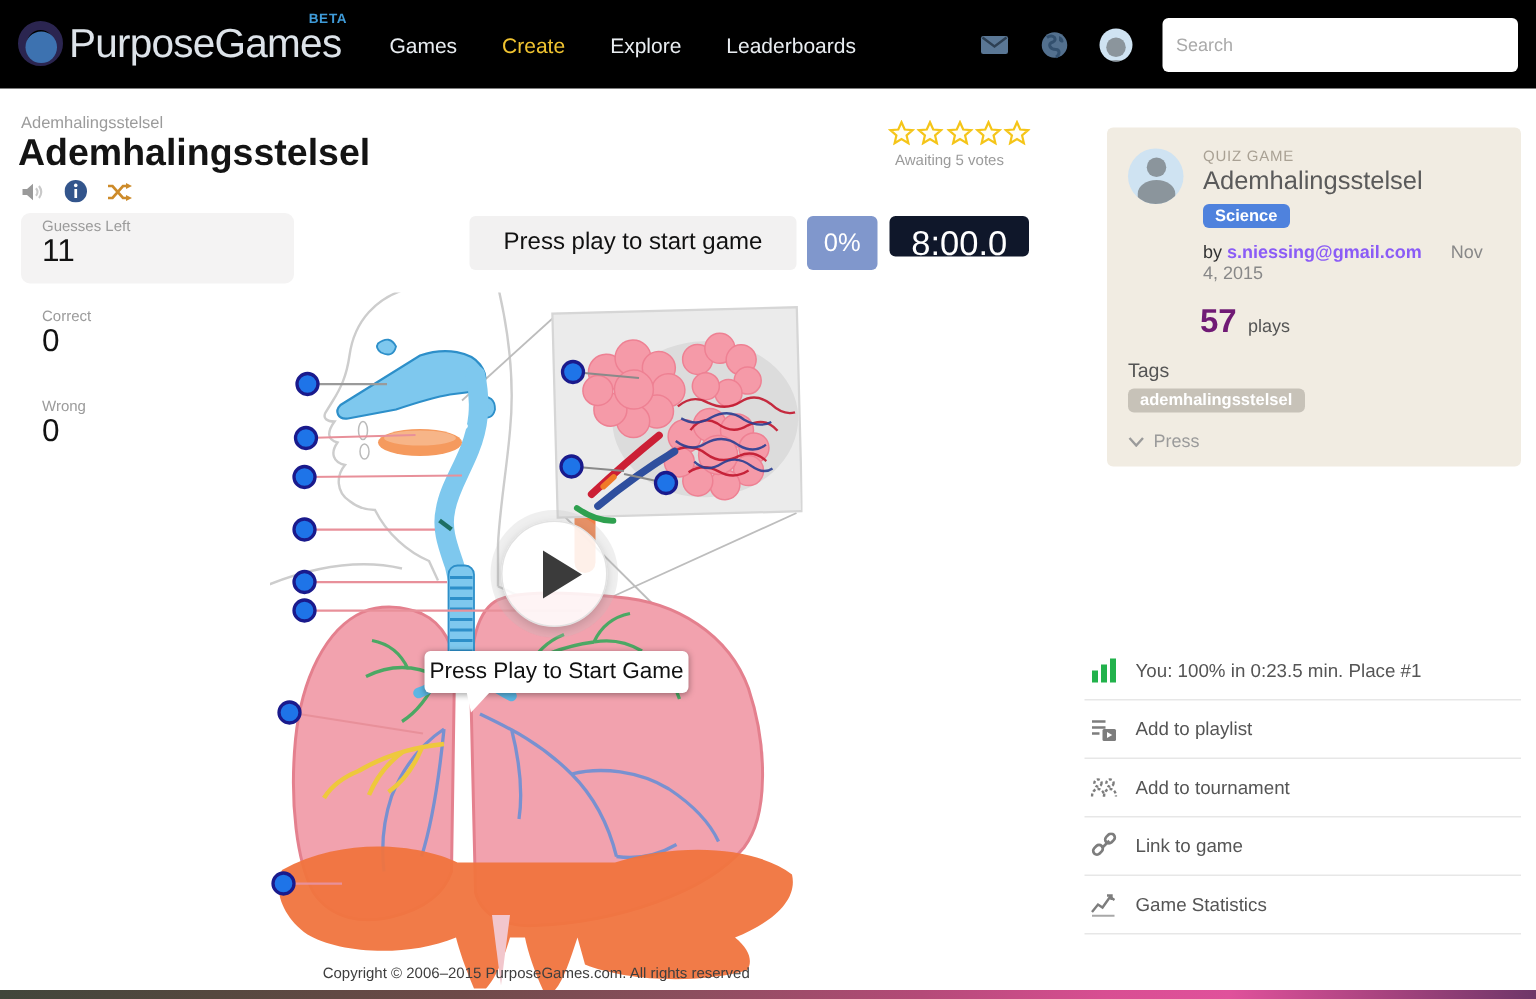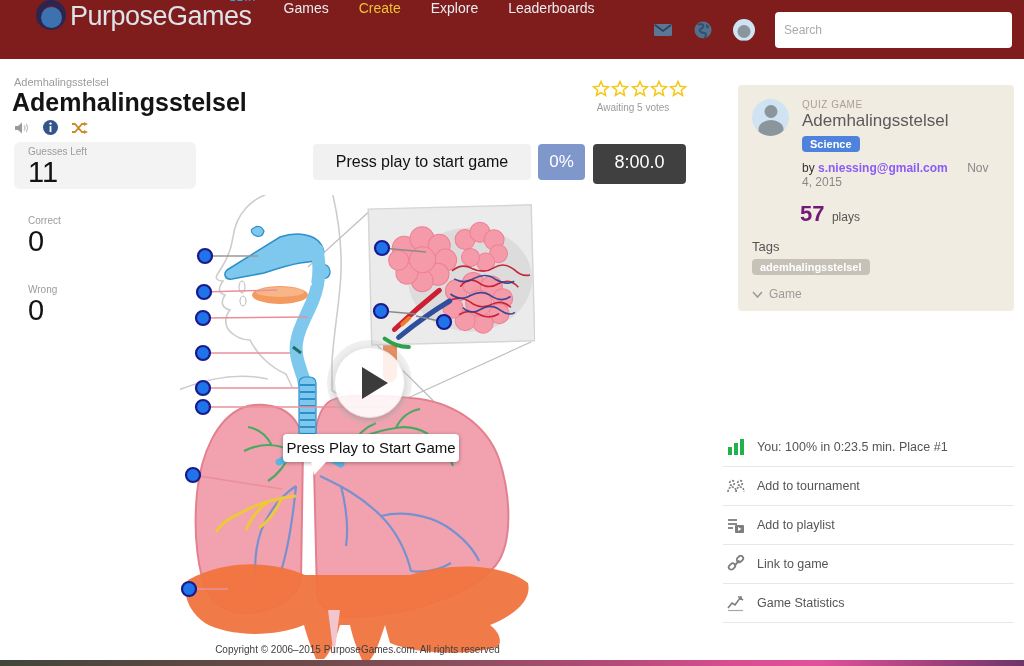--- a/index.html
+++ b/index.html
@@ -2,21 +2,21 @@
 <html><head>
 <meta charset="utf-8">
 <style>
   * { margin:0; padding:0; box-sizing:border-box; }
   html,body { width:1024px; height:666px; overflow:hidden; background:#fff;
     font-family:"Liberation Sans", sans-serif; }
   .page { position:relative; width:1024px; height:666px; background:#fff; }
 
   
   .navbar { position:absolute; top:0; left:0; width:1024px; height:59px;
-    background:#7f1d1d; display:flex; align-items:flex-start;padding-left:24px; }
+    background:#000000; display:flex; align-items:center; }
   .logo { display:flex; align-items:center; margin-left:12px; cursor:pointer; position:relative; }
   .logo-mark { width:32px; height:32px; position:relative; }
   .logo-ring { position:absolute; left:0; top:0; width:30px; height:30px; border-radius:50%;
     border:6px solid #2b2550; }
   .logo-disc { position:absolute; left:5px; top:7px; width:21px; height:21px; border-radius:50%;
     background:#3d72b0; }
   .logo-text { color:#dde3e9; font-size:27px; font-weight:300; letter-spacing:-0.5px; margin-left:2px; }
   .beta { position:absolute; right:-4px; top:-7px; color:#3f9bd8; font-size:9px; font-weight:bold;
     letter-spacing:0.5px; }
   .nav-links { display:flex; gap:30px; margin-left:32px; }
@@ -33,31 +33,31 @@
   
   .breadcrumb { position:absolute; left:14px; top:76px; font-size:11px; color:#9b9b9b; cursor:pointer; }
   .page-title { position:absolute; left:12px; top:88px; font-size:25px; font-weight:bold; color:#141414; }
   .title-icons { position:absolute; left:14px; top:120px; display:flex; gap:13px; align-items:center; }
   .title-icons svg { cursor:pointer; }
 
   
   .scorebox { position:absolute; left:14px; top:142px; width:182px; height:47px;
     background:#f4f3f3; border-radius:6px; display:flex; padding:4px 0 0 14px; gap:26px;flex-direction:column; }
   .score-col .lbl { font-size:10px; color:#9b9b9b; }
-  .score-col .val { font-size:29px; color:#121212; margin-top:-1px; }
+  .score-col .val { font-size:21px; color:#121212; margin-top:-1px; }
 
   
   .status-bar { position:absolute; left:313px; top:144px; width:218px; height:36px;
     background:#f2f1f1; border-radius:4px; text-align:center; line-height:36px;
     font-size:16px; color:#111; }
   .pct-badge { position:absolute; left:538px; top:144px; width:47px; height:36px;
     background:#8097cc; border-radius:4px; color:#fff; font-size:17px;
     text-align:center; line-height:36px; }
-  .timer-badge { position:absolute; left:593px; top:144px; width:93px; height:40px;
-    background:#404040; border-radius:4px; color:#fff; font-size:18px;
+  .timer-badge { position:absolute; left:593px; top:144px; width:93px; height:27px;
+    background:#0f172a; border-radius:4px; color:#fff; font-size:23px;
     text-align:center; line-height:36px; }
 
   
   .stars { position:absolute; left:592px; top:80px; width:95px; display:flex; justify-content:space-between; }
   .stars svg { cursor:pointer; }
   .awaiting { position:absolute; left:578px; top:102px; width:110px; text-align:center;
     font-size:10px; color:#9b9b9b; }
 
   
   .stage { position:absolute; left:180px; top:195px; width:355px; height:465px; }
@@ -369,57 +369,57 @@
       <div class="plays">
         <span class="n">57</span>
         <span class="w">plays</span>
       </div>
       <div class="tags-lbl">Tags</div>
       <span class="tag-pill">ademhalingsstelsel</span>
       <div class="more-row">
         <svg width="11" height="7" viewBox="0 0 11 7">
           <path d="M1 1 L5.5 6 L10 1" stroke="#9b9b9b" stroke-width="1.6" fill="none"></path>
         </svg>
-        <span>Game</span>
+        <span>Press</span>
       </div>
     </div>
   </div>
 
   <div class="actions">
     <div class="action-row">
       <svg class="aicon" viewBox="0 0 18 18">
         <rect x="1" y="9" width="4" height="8" fill="#22b24c"></rect>
         <rect x="7" y="5" width="4" height="12" fill="#22b24c"></rect>
         <rect x="13" y="1" width="4" height="16" fill="#22b24c"></rect>
       </svg>
       <span class="alabel">You: 100% in 0:23.5 min. Place #1</span>
+    </div>
+    <div class="action-row">
+      <svg class="aicon" viewBox="0 0 18 18">
+        <line x1="1" y1="4" x2="10" y2="4" stroke="#7d7d7d" stroke-width="1.8"></line>
+        <line x1="1" y1="8" x2="10" y2="8" stroke="#7d7d7d" stroke-width="1.8"></line>
+        <line x1="1" y1="12" x2="6" y2="12" stroke="#7d7d7d" stroke-width="1.8"></line>
+        <rect x="8" y="9" width="9" height="8" rx="1" fill="#7d7d7d"></rect>
+        <path d="M11 11 L14.5 13 L11 15 Z" fill="#fff"></path>
+      </svg>
+      <span class="alabel">Add to playlist</span>
     </div>
     <div class="action-row">
       <svg class="aicon" viewBox="0 0 18 18">
         <g fill="none" stroke="#7d7d7d" stroke-width="1.6" stroke-dasharray="2 1.4">
           <circle cx="5" cy="6" r="2.4"></circle>
             <circle cx="13" cy="6" r="2.4"></circle>
           <path d="M1 15 c0 -3.5 2 -5 4 -5 s4 1.5 4 5"></path>
           <path d="M9 15 c0 -3.5 2 -5 4 -5 s4 1.5 4 5"></path>
         </g>
       </svg>
       <span class="alabel">Add to tournament</span>
     </div>
     <div class="action-row">
       <svg class="aicon" viewBox="0 0 18 18">
-        <line x1="1" y1="4" x2="10" y2="4" stroke="#7d7d7d" stroke-width="1.8"></line>
-        <line x1="1" y1="8" x2="10" y2="8" stroke="#7d7d7d" stroke-width="1.8"></line>
-        <line x1="1" y1="12" x2="6" y2="12" stroke="#7d7d7d" stroke-width="1.8"></line>
-        <rect x="8" y="9" width="9" height="8" rx="1" fill="#7d7d7d"></rect>
-        <path d="M11 11 L14.5 13 L11 15 Z" fill="#fff"></path>
-      </svg>
-      <span class="alabel">Add to playlist</span>
-    </div>
-    <div class="action-row">
-      <svg class="aicon" viewBox="0 0 18 18">
         <g fill="none" stroke="#7d7d7d" stroke-width="1.8">
           <path d="M7.5 10.5 L12.5 5.5"></path>
           <rect x="1.5" y="9" width="7" height="5" rx="2.5" transform="rotate(-45 5 11.5)"></rect>
           <rect x="9.5" y="1.5" width="7" height="5" rx="2.5" transform="rotate(-45 13 4)"></rect>
         </g>
       </svg>
       <span class="alabel">Link to game</span>
     </div>
     <div class="action-row">
       <svg class="aicon" viewBox="0 0 18 18">

